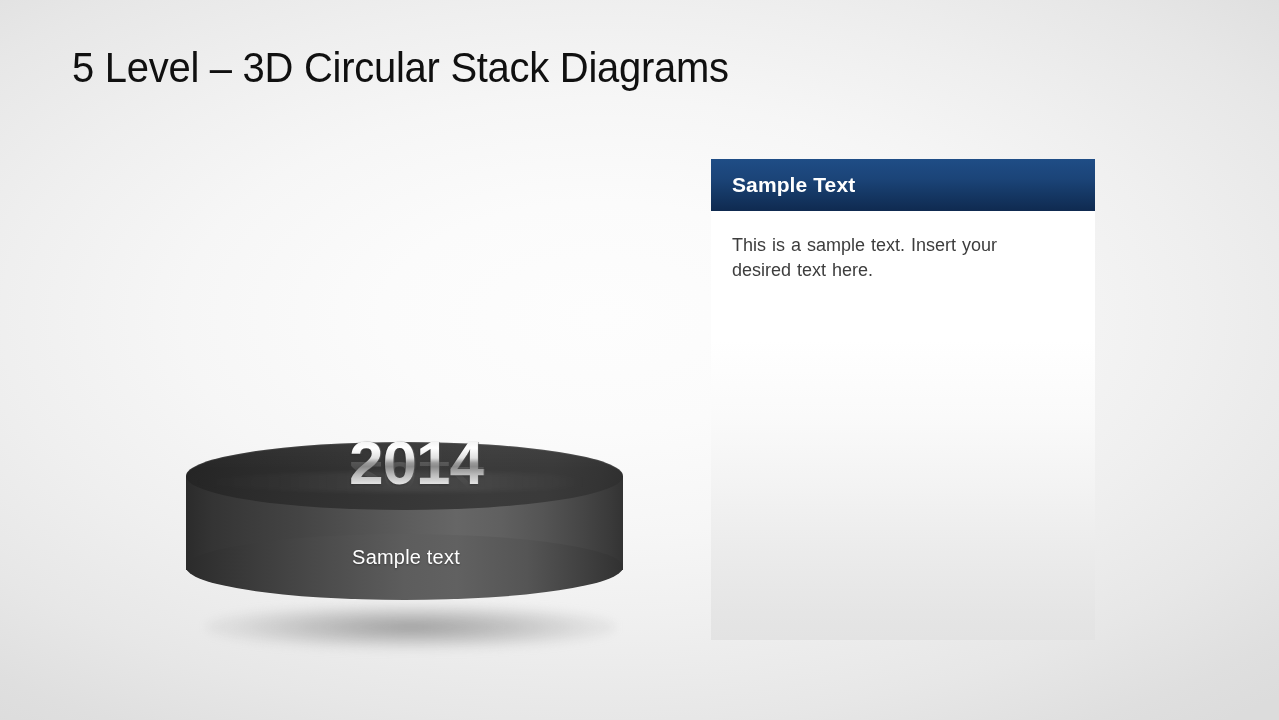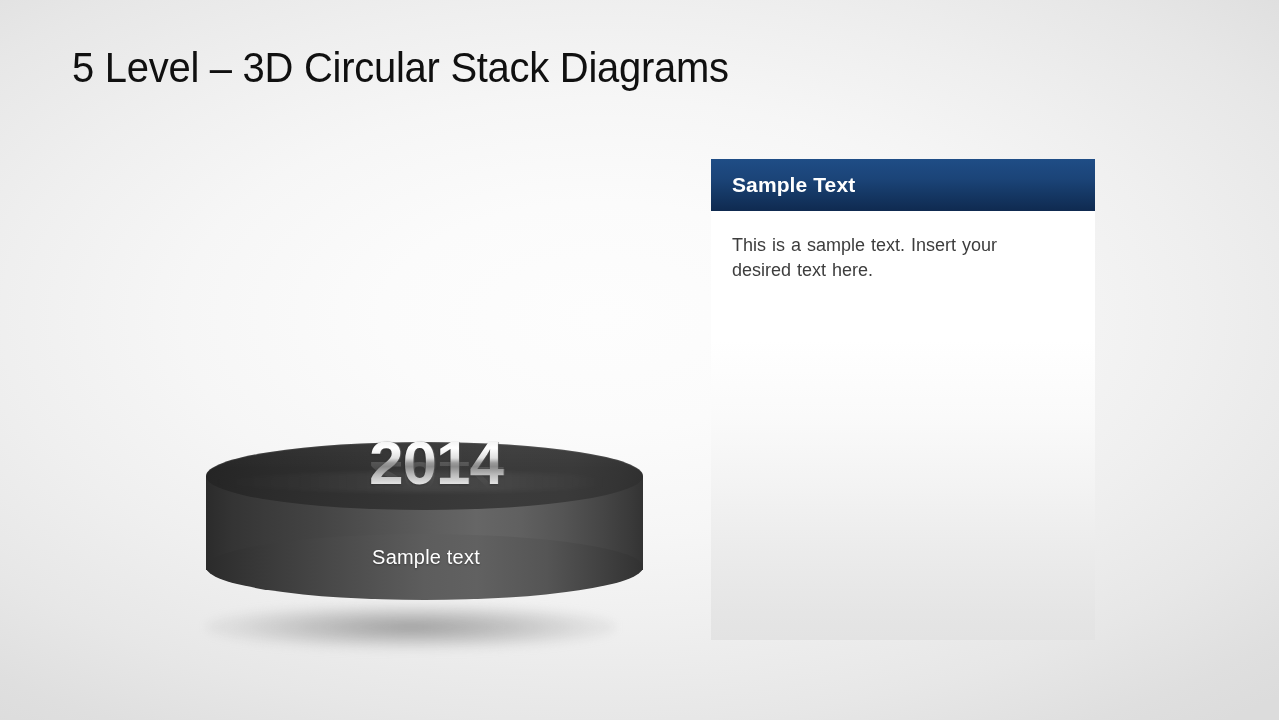--- a/index.html
+++ b/index.html
@@ -121,21 +121,21 @@
       rgba(120,120,120,0.34) 38%,
       rgba(150,150,150,0.16) 62%,
       rgba(180,180,180,0.05) 82%,
       rgba(200,200,200,0) 100%);
     filter: blur(5px);
   }
 
   
   .cylinder {
     position: absolute;
-    left: 20px;
+    left: 0;
     top: 20px;
     width: 437px;
     height: 148px;
   }
   
   .cyl-side {
     position: absolute;
     left: 0;
     top: 24px;
     width: 437px;

